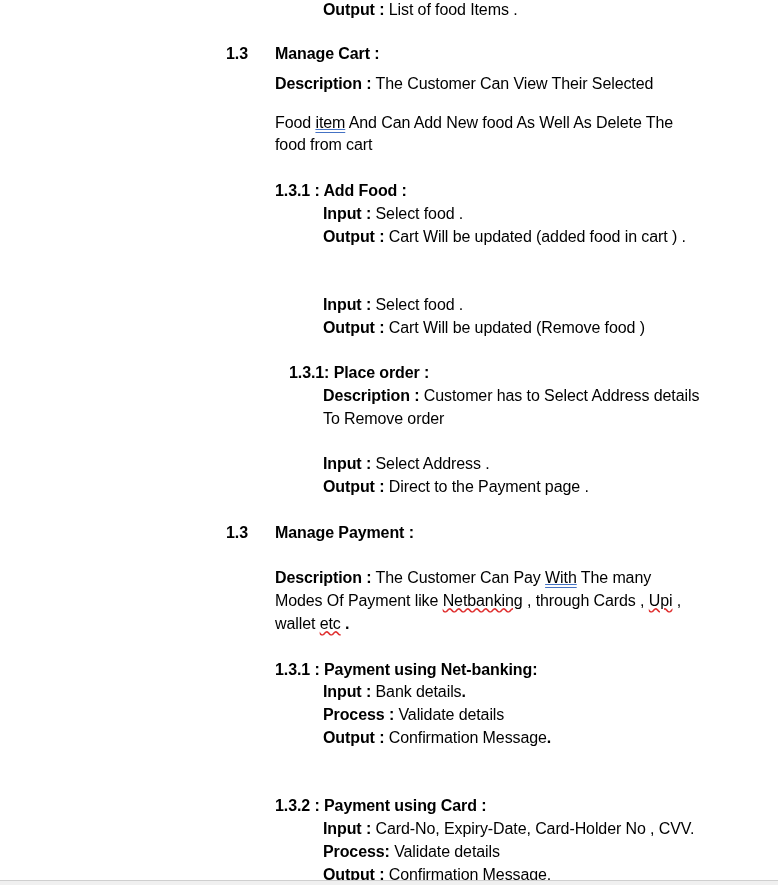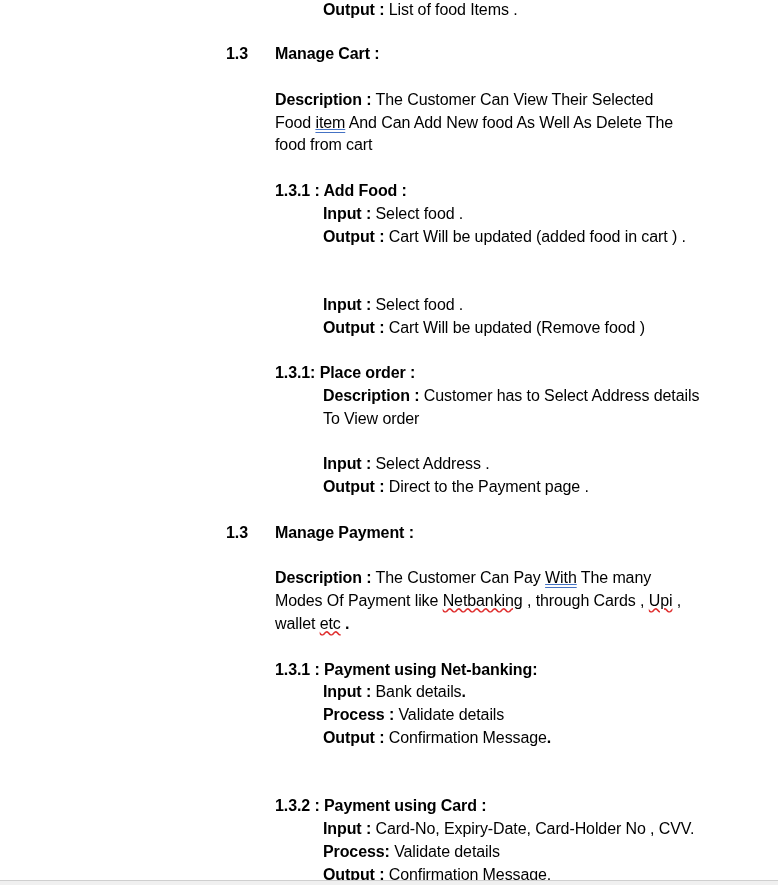--- a/index.html
+++ b/index.html
@@ -22,38 +22,38 @@
 
 <div class="page">
 
   <div class="line" style="left:279px; top:0px;">
     <b>Output :</b><span> List of food Items .</span>
   </div>
 
   <div class="line num" style="top:44px;">1.3</div>
   <div class="line" style="left:231px; top:44px;"><b>Manage Cart :</b></div>
 
-  <div class="line" style="left:231px; top:90px;">
+  <div class="line" style="left:231px; top:74px;">
     <b>Description :</b><span> The Customer Can View Their Selected</span>
   </div>
   <div class="line" style="left:231px; top:113px;">
     <span>Food </span><span class="blue-ul">item</span><span> And Can Add New food As Well As Delete The</span>
   </div>
   <div class="line" style="left:231px; top:135px;">food from cart</div>
 
   <div class="line" style="left:231px; top:181px;"><b>1.3.1 : Add Food :</b></div>
   <div class="line" style="left:279px; top:204px;"><b>Input :</b><span> Select food .</span></div>
   <div class="line" style="left:279px; top:227px;"><b>Output :</b><span> Cart Will be updated (added food in cart ) .</span></div>
 
   <div class="line" style="left:279px; top:295px;"><b>Input :</b><span> Select food .</span></div>
   <div class="line" style="left:279px; top:318px;text-align:center;"><b>Output :</b><span> Cart Will be updated (Remove food )</span></div>
 
-  <div class="line" style="left:231px; top:363px;"><b>1.3.1: Place order :</b></div>
+  <div class="line" style="left:245px; top:363px;"><b>1.3.1: Place order :</b></div>
   <div class="line" style="left:279px; top:386px;"><b>Description :</b><span> Customer has to Select Address details</span></div>
-  <div class="line" style="left:279px; top:409px;">To View order</div>
+  <div class="line" style="left:279px; top:409px;">To Remove order</div>
   <div class="line" style="left:279px; top:454px;"><b>Input :</b><span> Select Address .</span></div>
   <div class="line" style="left:279px; top:477px;"><b>Output :</b><span> Direct to the Payment page  .</span></div>
 
   <div class="line num" style="top:523px;">1.3</div>
   <div class="line" style="left:231px; top:523px;"><b>Manage Payment :</b></div>
 
   <div class="line" style="left:231px; top:568px;">
     <b>Description :</b><span> The Customer Can Pay </span><span class="blue-ul">With</span><span> The many</span>
   </div>
   <div class="line" style="left:231px; top:591px;">

